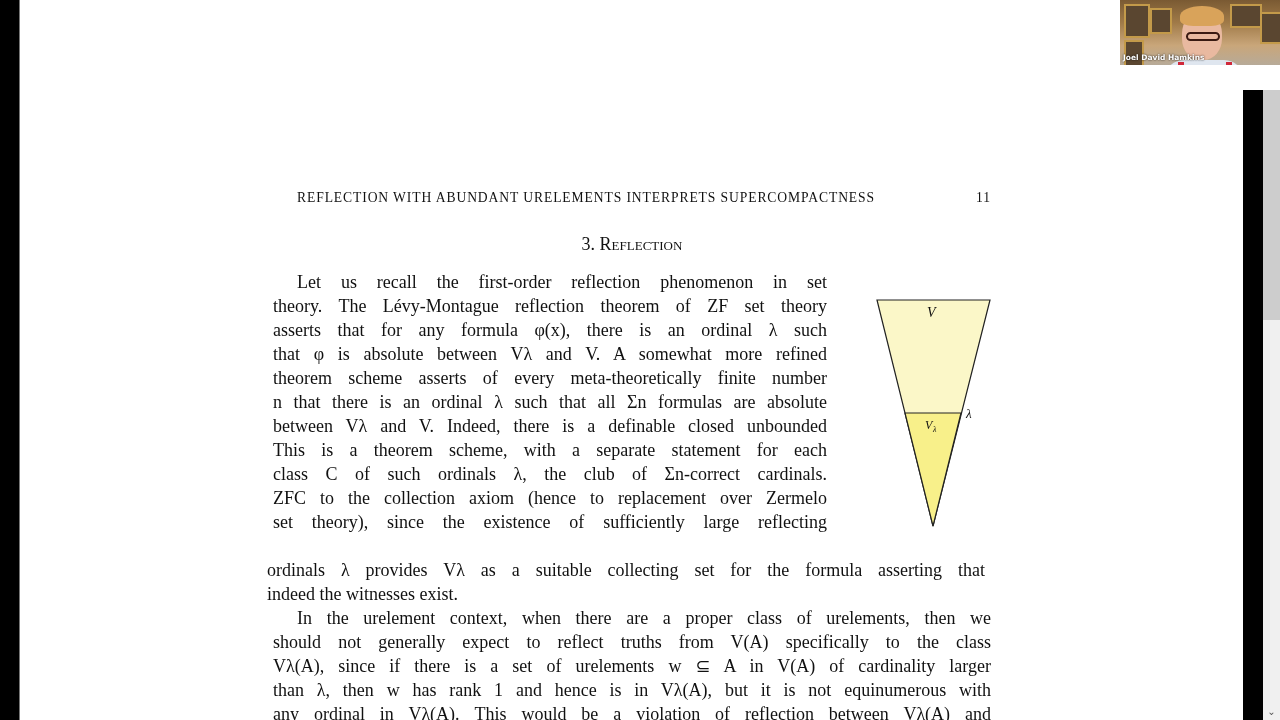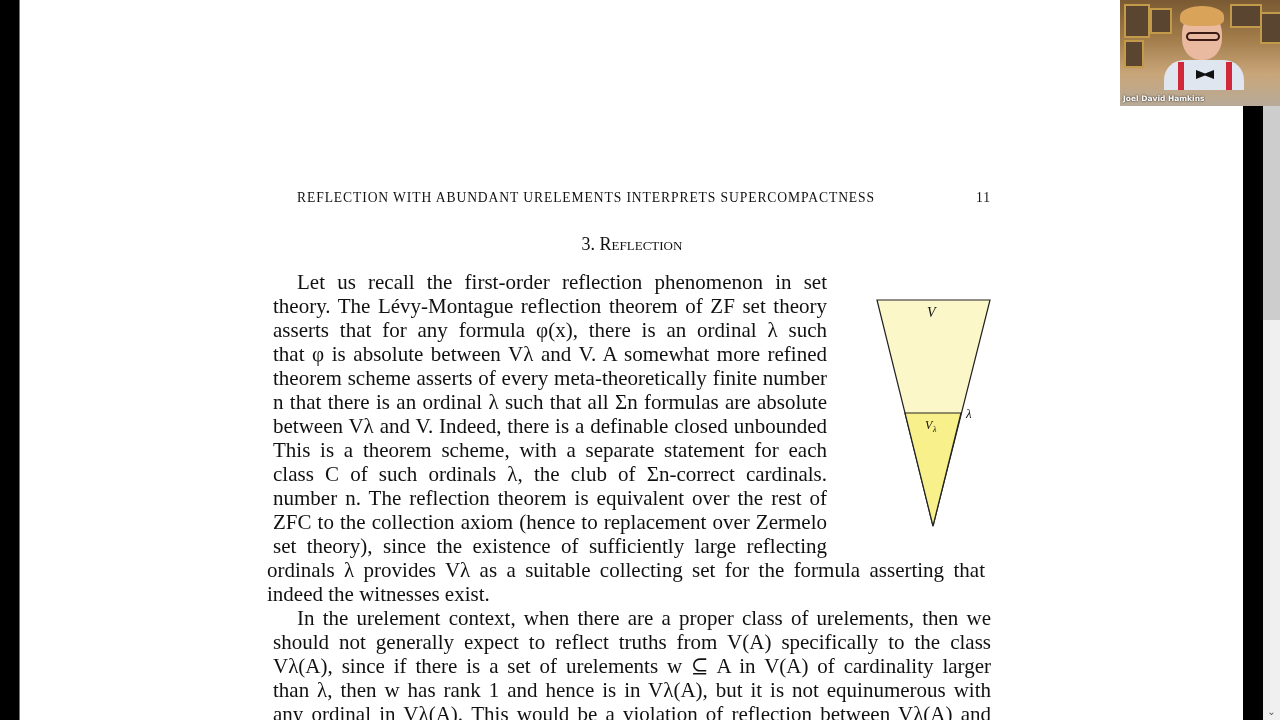--- a/index.html
+++ b/index.html
@@ -8,30 +8,30 @@
   .page { position:absolute; left:20px; top:0; width:1223px; height:720px; background:#fff; }
   .right-strip { position:absolute; left:1243px; top:90px; width:20px; height:630px; background:#000; }
   .scrollbar { position:absolute; left:1263px; top:90px; width:17px; height:630px; background:#f0f0f0; }
   .scroll-thumb { position:absolute; left:0; top:0; width:17px; height:230px; background:#cdcdcd; }
   .scroll-down { position:absolute; left:3px; bottom:3px; width:11px; height:10px; color:#555; font-size:10px; line-height:10px; text-align:center; font-family:"DejaVu Sans", sans-serif; }
 
   .running-head { position:absolute; left:297px; top:190px; width:694px; font-size:13.6px; letter-spacing:0.9px; white-space:nowrap; display:flex; justify-content:space-between; }
   .section-title { position:absolute; left:273px; top:234px; width:718px; text-align:center; font-size:18px; }
   .section-title .sc { font-variant:small-caps; }
 
-  .para { position:absolute; font-size:21px; line-height:24px; }
+  .para { position:absolute; font-size:18px; line-height:24px;font-family:Liberation Serif, serif; }
   .line { height:24px; white-space:nowrap; text-align:justify; text-align-last:justify; }
   .line.last { text-align-last:left; }
   .line.indent { text-indent:24px; }
   .p1 { left:273px; top:270px; width:554px; }
   .p1b { left:267px; top:558px; width:718px; }
   .p2 { left:273px; top:606px; width:718px; }
 
   .figure { position:absolute; left:872px; top:294px; width:124px; height:240px; }
-  .video { position:absolute; left:1120px; top:0; width:160px; height:106px; overflow:hidden;
+  .video { position:absolute; left:1120px; top:0; width:160px; height:65px; overflow:hidden;
     background:linear-gradient(180deg,#7a5a33 0%,#a07a48 35%,#c9a67a 70%,#b7aa98 100%); }
   .video .frame { position:absolute; border:2px solid #c39a4a; background:#5a4630; }
   .video .face { position:absolute; left:62px; top:12px; width:40px; height:48px; border-radius:45%; background:#e9b9a0; }
   .video .hair { position:absolute; left:60px; top:6px; width:44px; height:20px; border-radius:50% 50% 30% 30%; background:#d9a35a; }
   .video .glasses { position:absolute; left:66px; top:32px; width:34px; height:9px; border:2px solid #3a1a12; border-radius:5px; box-sizing:border-box; }
   .video .shirt { position:absolute; left:44px; top:60px; width:80px; height:30px; border-radius:20px 20px 0 0; background:#dfe6ef; }
   .video .strap { position:absolute; top:62px; width:6px; height:28px; background:#d0283a; }
   .video .bowtie { position:absolute; left:76px; top:70px; width:18px; height:9px; background:#111; clip-path:polygon(0 0,50% 40%,100% 0,100% 100%,50% 60%,0 100%); }
   .video .name { position:absolute; left:3px; bottom:3px; font-family:"DejaVu Sans", sans-serif; font-size:7.5px; font-weight:bold; color:#fff; text-shadow:0 0 2px #000; }
 </style>
@@ -55,21 +55,20 @@
 <div class="para p1">
   <div class="line indent">Let us recall the first-order reflection phenomenon in set</div>
   <div class="line">theory. The Lévy-Montague reflection theorem of ZF set theory</div>
   <div class="line">asserts that for any formula φ(x), there is an ordinal λ such</div>
   <div class="line">that φ is absolute between Vλ and V. A somewhat more refined</div>
   <div class="line">theorem scheme asserts of every meta-theoretically finite number</div>
   <div class="line">n that there is an ordinal λ such that all Σn formulas are absolute</div>
   <div class="line">between Vλ and V. Indeed, there is a definable closed unbounded</div>
   <div class="line">This is a theorem scheme, with a separate statement for each</div>
   <div class="line">class C of such ordinals λ, the club of Σn-correct cardinals.</div>
-  <div class="line">number n. The reflection theorem is equivalent over the rest of</div>
   <div class="line">ZFC to the collection axiom (hence to replacement over Zermelo</div>
   <div class="line">set theory), since the existence of sufficiently large reflecting</div>
 </div>
 
 <div class="para p1b">
   <div class="line">ordinals λ provides Vλ as a suitable collecting set for the formula asserting that</div>
   <div class="line last">indeed the witnesses exist.</div>
 </div>
 
 <div class="para p2">

